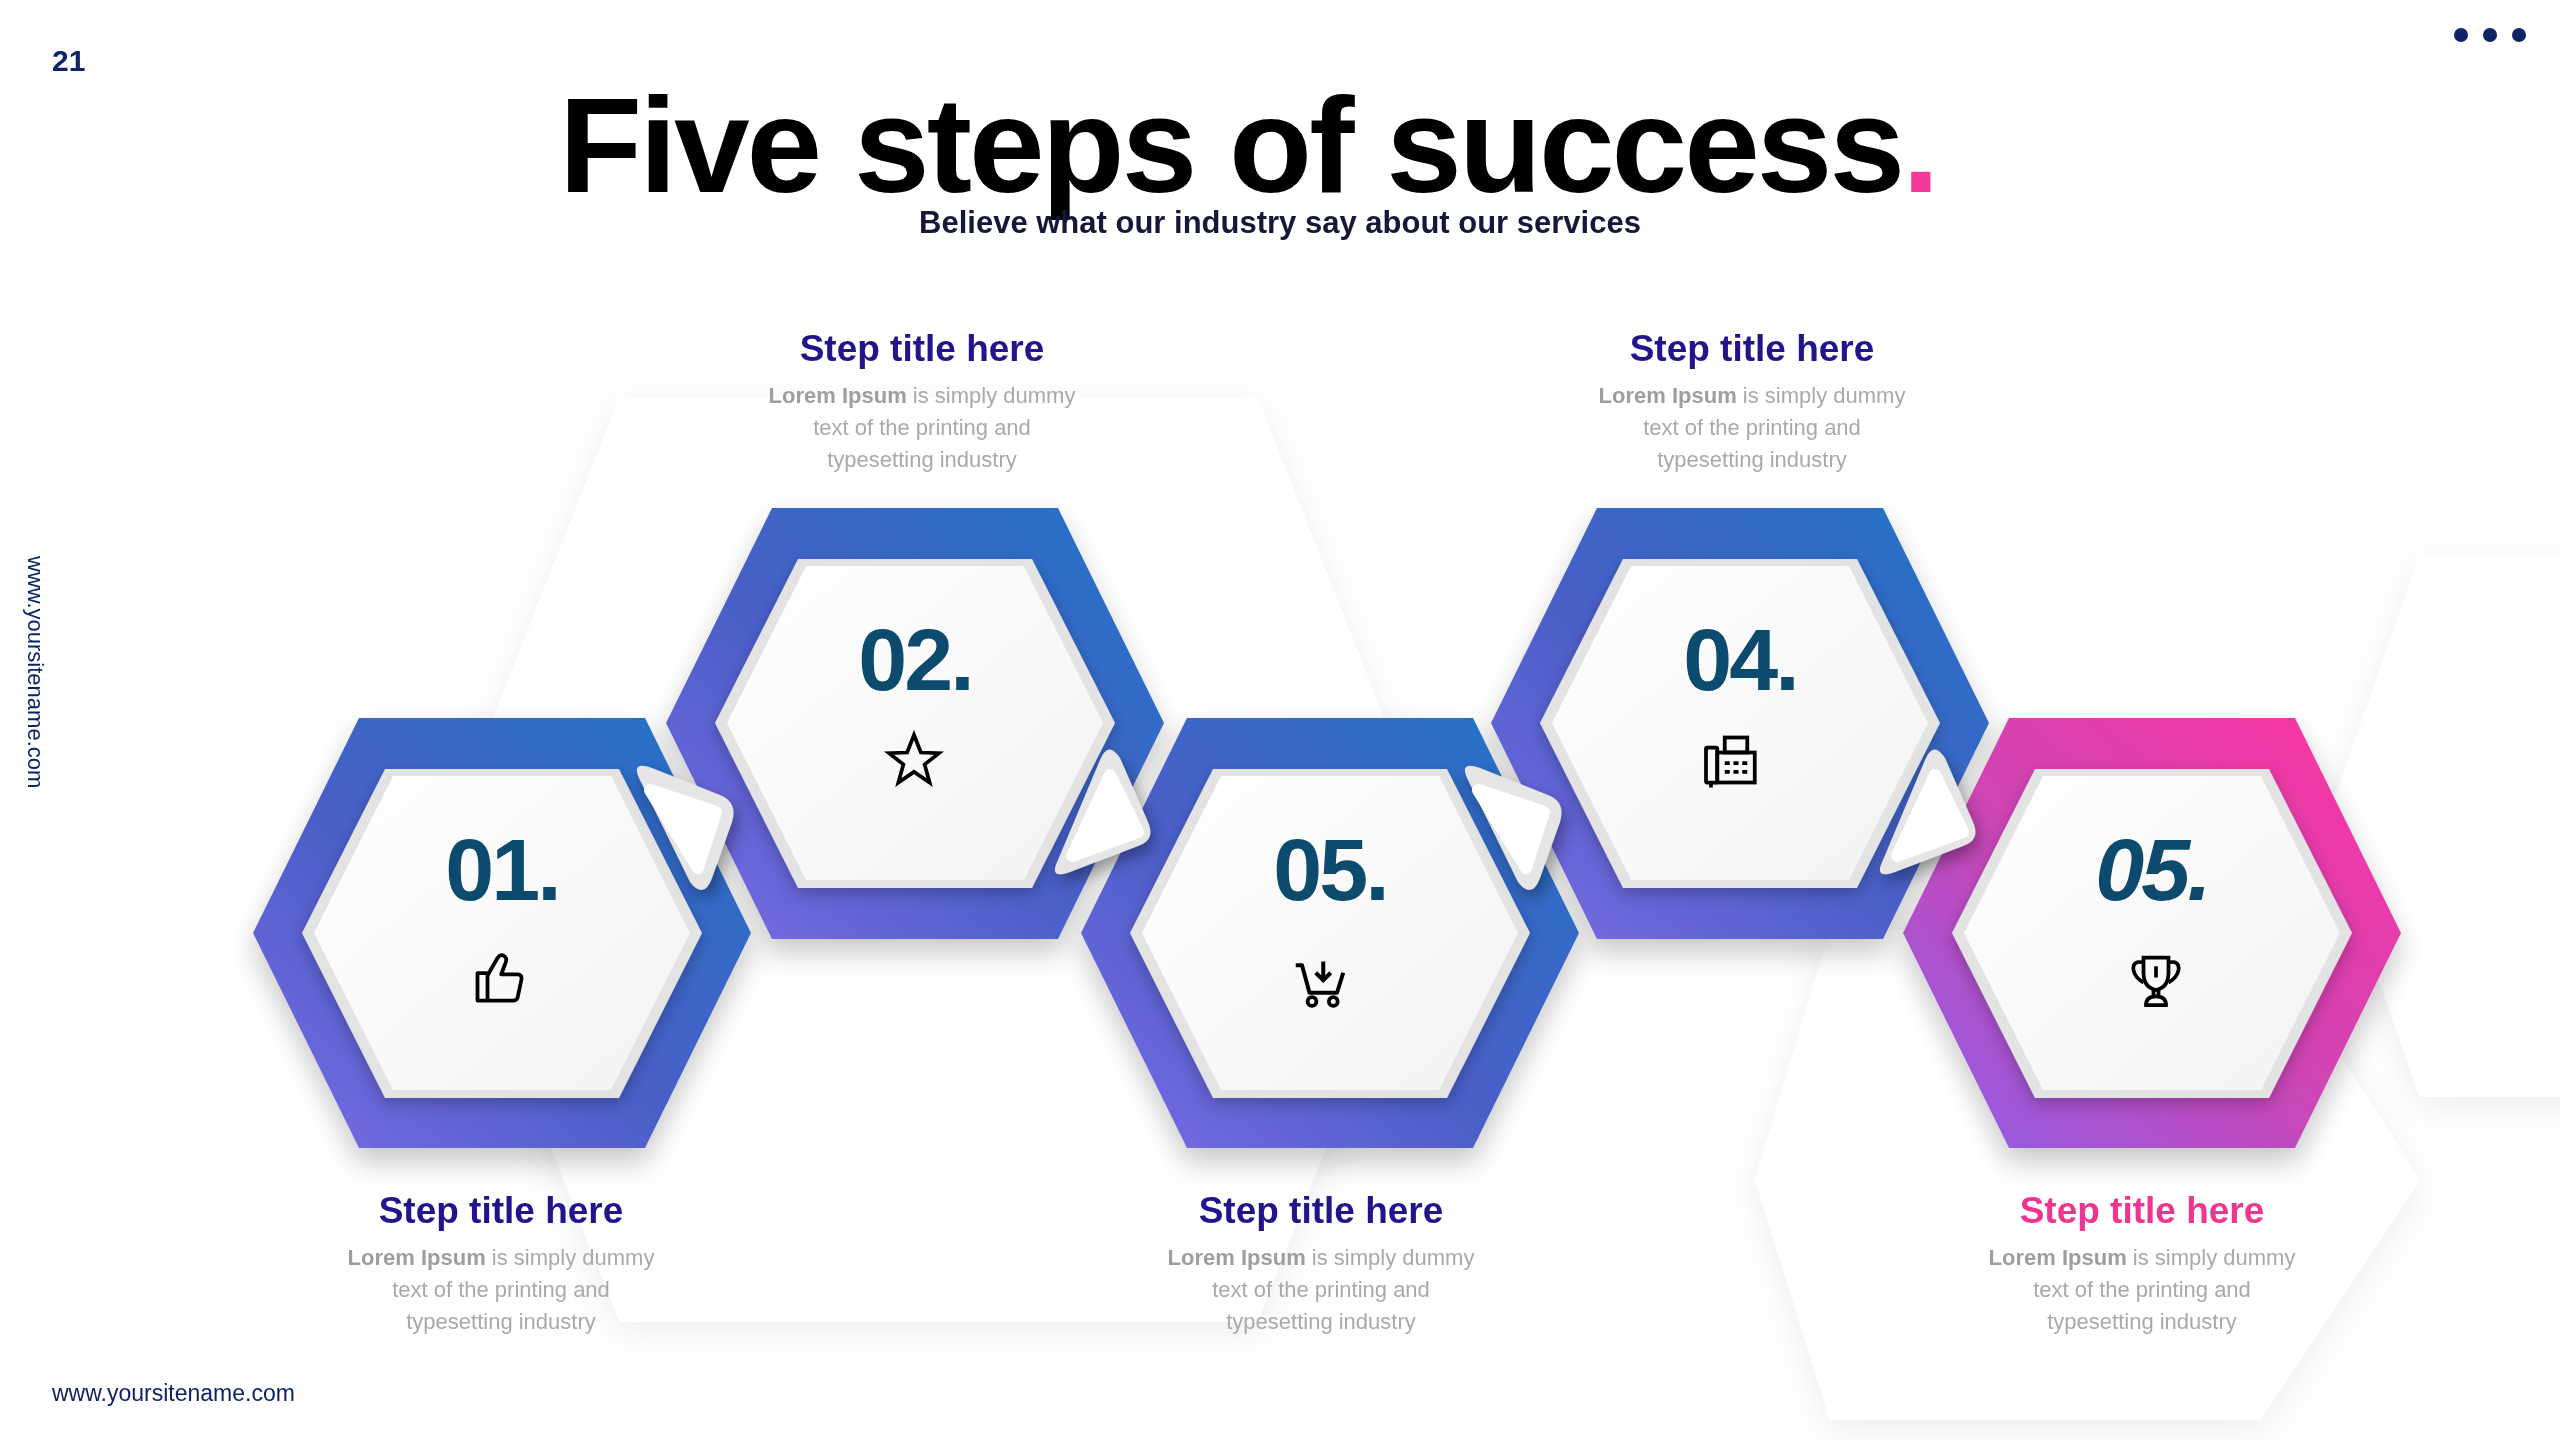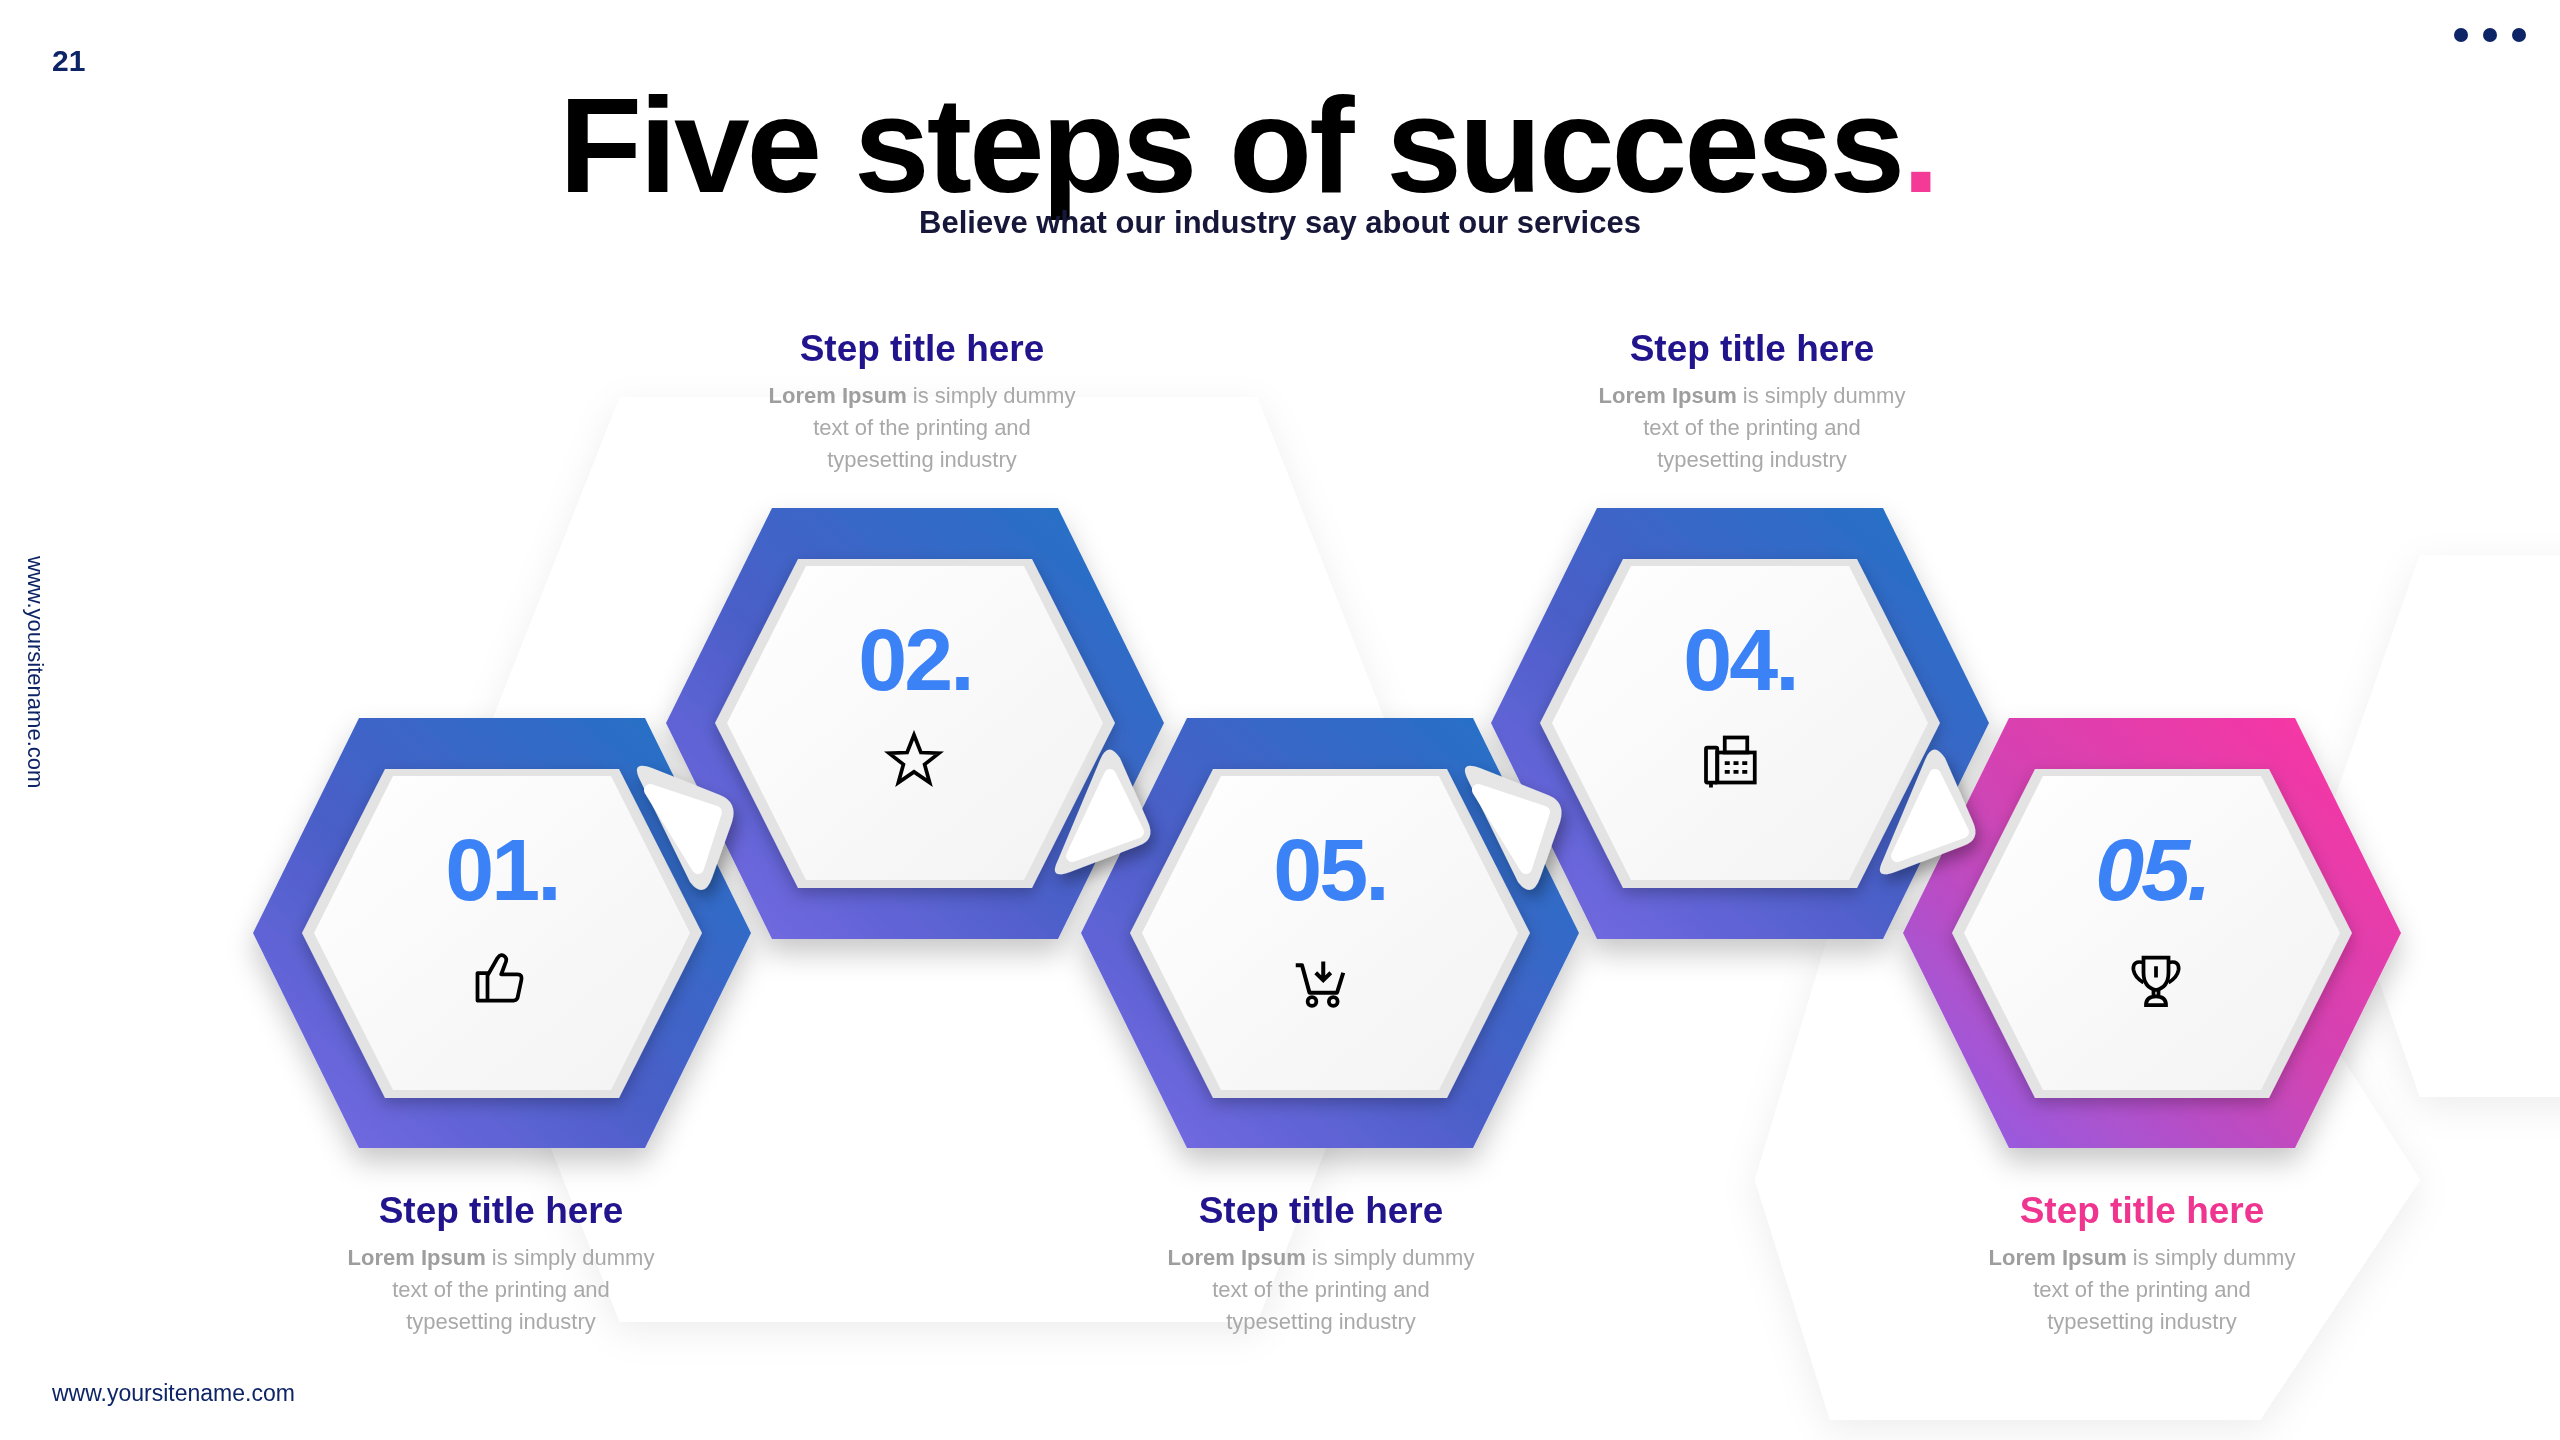--- a/index.html
+++ b/index.html
@@ -12,21 +12,21 @@
   .title { left:0; width:2496px; top:70px; text-align:center; font-size:136px; font-weight:bold; color:#000; letter-spacing:-3px; line-height:150px; }
   .title .dot { color:#f23a96; }
   .subtitle { left:0; width:2560px; top:205px; text-align:center; font-size:31px; font-weight:bold; color:#17173a; }
   .side-url { left:22px; top:556px; font-size:22px; color:#0d2466; writing-mode:vertical-rl; }
   .footer-url { left:52px; top:1380px; font-size:23px; color:#0d2466; }
   .step-text { width:440px; text-align:center; }
   .step-title { font-size:37px; font-weight:bold; color:#21148c; line-height:46px; }
   .step-title.pink { color:#ef3590; }
   .step-desc { font-size:22px; color:#a9a9a9; line-height:32px; margin-top:8px; }
   .step-desc b { color:#9e9e9e; }
-  .hex-num { width:300px; text-align:center; font-size:88px; font-weight:bold; color:#3b82f6; letter-spacing:-3px; line-height:100px; }
+  .hex-num { width:300px; text-align:center; font-size:88px; font-weight:bold; color:#0c4a6e; letter-spacing:-3px; line-height:100px; }
   .hex-icon { width:60px; height:60px; }
 </style>
 </head>
 <body>
 
 <svg id="bg-svg" viewBox="0 0 2560 1440">
   <defs>
     <filter id="softShadow" x="-20%" y="-20%" width="140%" height="140%">
       <feDropShadow dx="0" dy="10" stdDeviation="18" flood-color="#000" flood-opacity="0.07"></feDropShadow>
     </filter>

